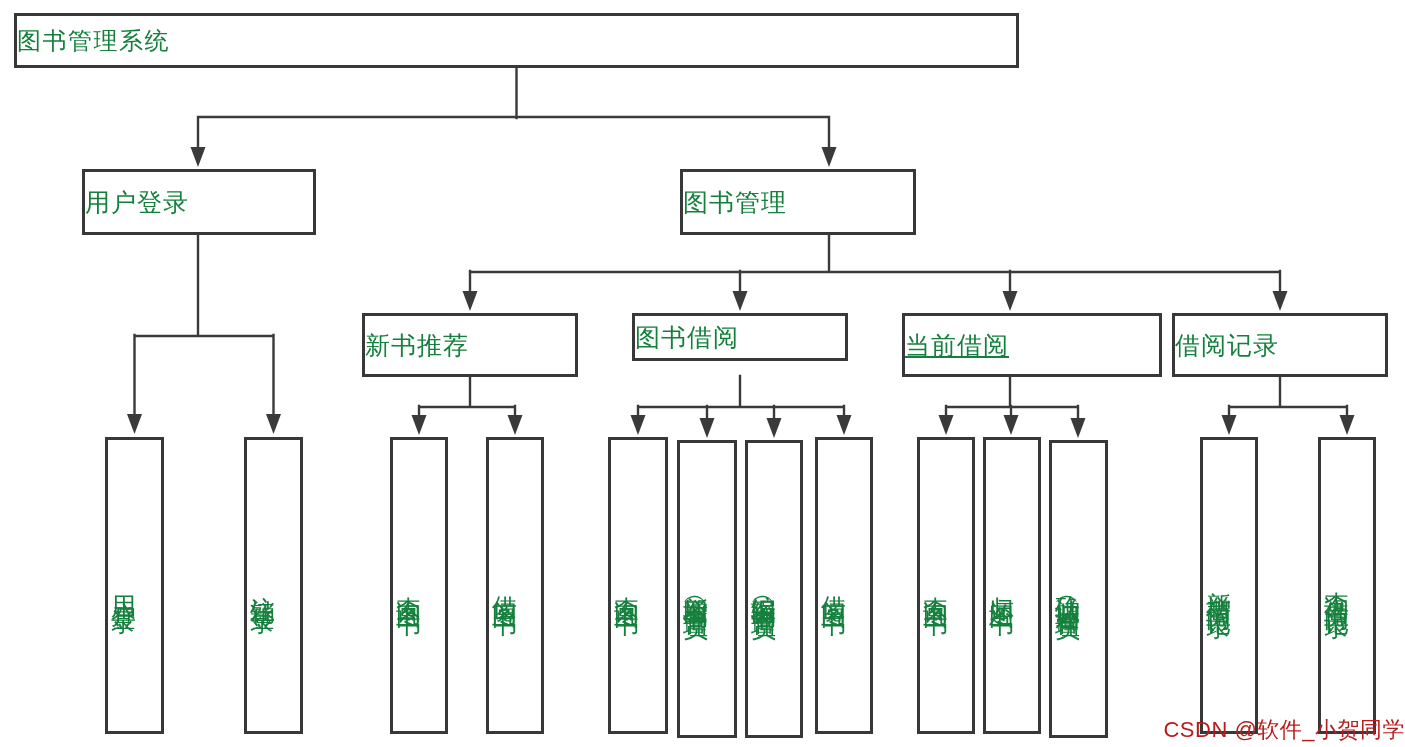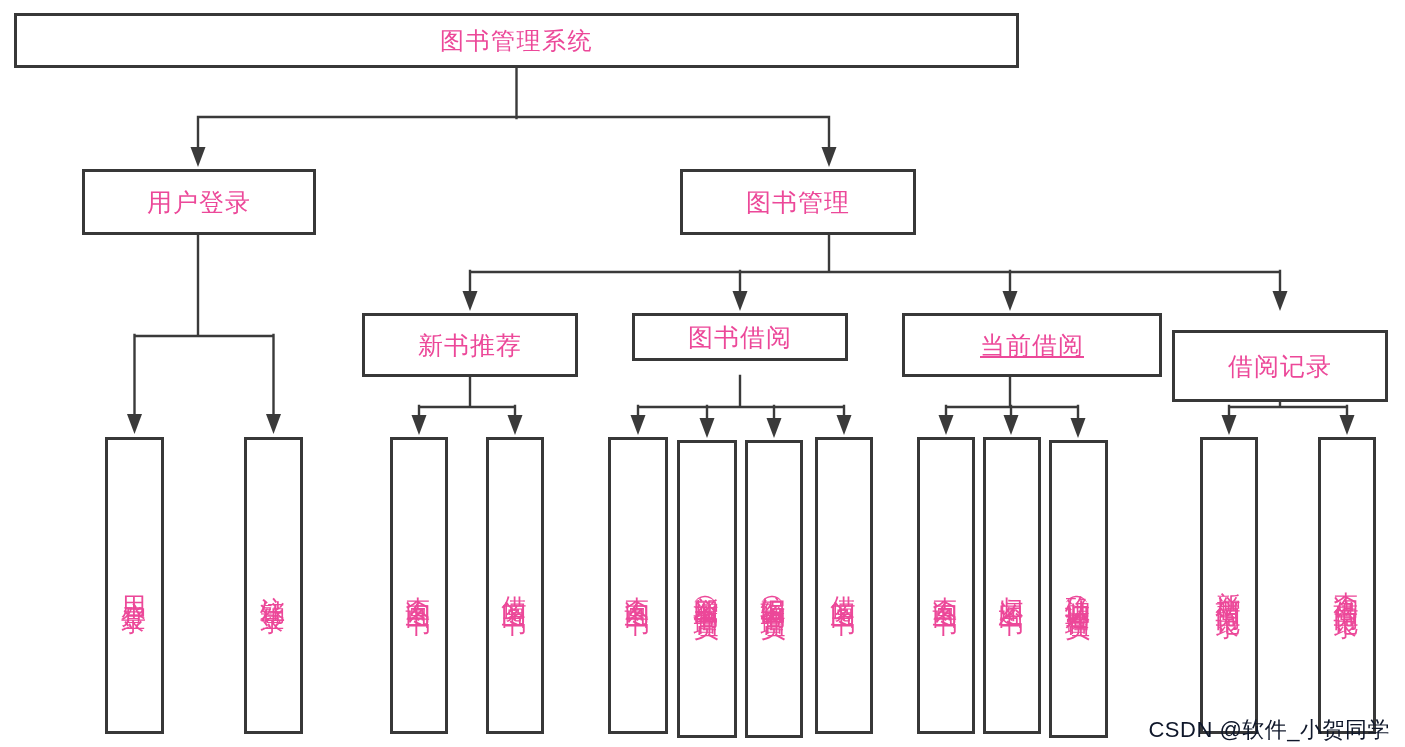--- a/index.html
+++ b/index.html
@@ -5,29 +5,29 @@
   html,body{margin:0;padding:0;background:#ffffff;}
   .canvas{
     position:relative;width:1405px;height:747px;background:#ffffff;overflow:hidden;
     font-family:"Liberation Sans","DejaVu Sans",sans-serif;
   }
   .wires{position:absolute;left:0;top:0;width:1405px;height:747px;}
   .wires path.w{fill:none;stroke:#3a3a3a;stroke-width:2.4;stroke-linecap:square;}
   .wires path.a{fill:#3a3a3a;stroke:none;}
   .node{
     position:absolute;box-sizing:border-box;border:3px solid #383838;background:#ffffff;
-    display:flex;align-items:center;justify-content:center;color:#ec4899;
+    display:flex;align-items:center;color:#15803d;
   }
   .node .label{white-space:nowrap;}
   .h .label{font-size:25px;letter-spacing:1px;}
   .rootbox .label{font-size:24px;letter-spacing:1.5px;}
   .v .label{writing-mode:vertical-rl;text-orientation:mixed;font-size:25px;letter-spacing:5px;}
   .v.tight .label{letter-spacing:3px;}
   .watermark{
-    position:absolute;right:15px;bottom:2px;font-size:22px;color:#0f172a;
+    position:absolute;right:0;bottom:2px;font-size:22px;color:#b91c1c;
     letter-spacing:0.5px;z-index:5;
   }
 </style>
 </head>
 <body>
 
 <div class="canvas">
 
   <svg class="wires" viewBox="0 0 1405 747">
 
@@ -79,21 +79,21 @@
 
   <div class="node h" style="left:362px;top:313px;width:216px;height:64px;">
     <span class="label">新书推荐</span>
   </div>
   <div class="node h" style="left:632px;top:313px;width:216px;height:48px;">
     <span class="label">图书借阅</span>
   </div>
   <div class="node h" style="left:902px;top:313px;width:260px;height:64px;text-decoration:underline;">
     <span class="label">当前借阅</span>
   </div>
-  <div class="node h" style="left:1172px;top:330px;width:216px;height:72px;">
+  <div class="node h" style="left:1172px;top:313px;width:216px;height:64px;">
     <span class="label">借阅记录</span>
   </div>
 
   <div class="node v" style="left:105px;top:437px;width:59px;height:297px;">
     <span class="label">用户登录</span>
   </div>
   <div class="node v" style="left:244px;top:437px;width:59px;height:297px;">
     <span class="label">注销登录</span>
   </div>
 

